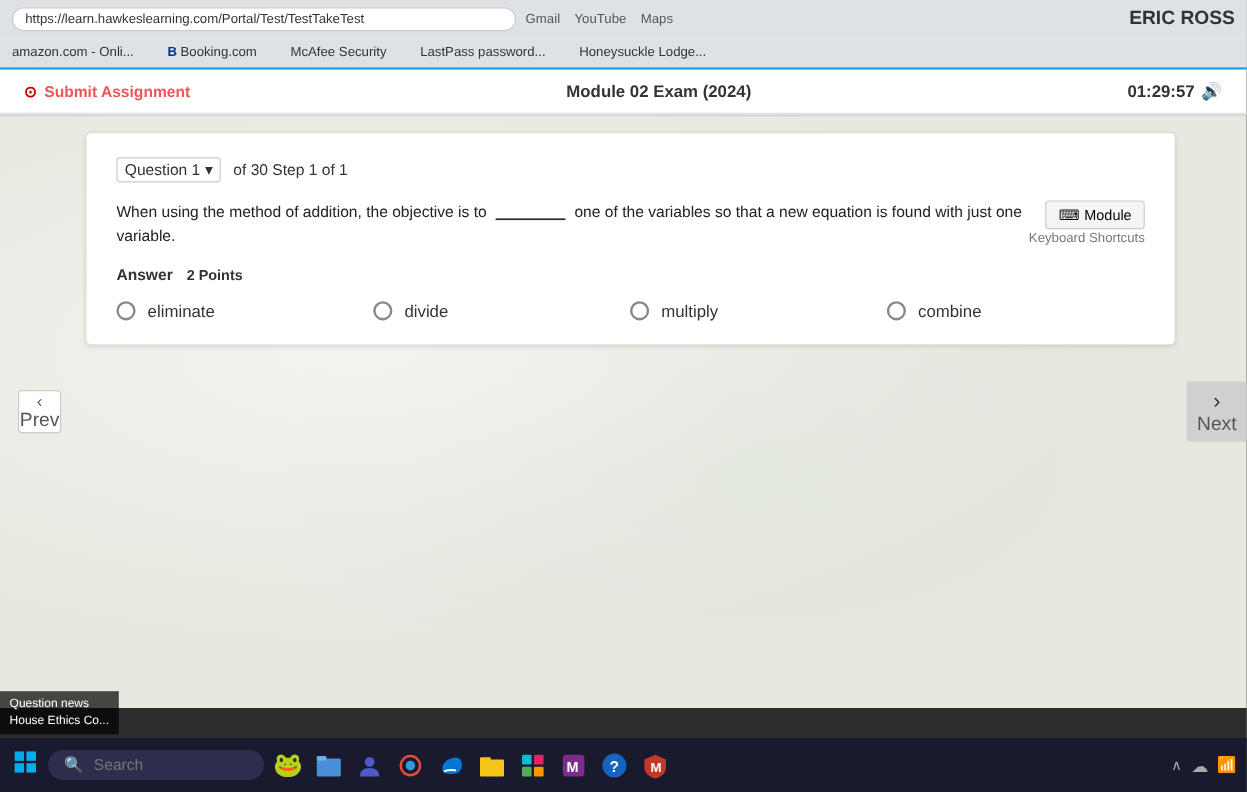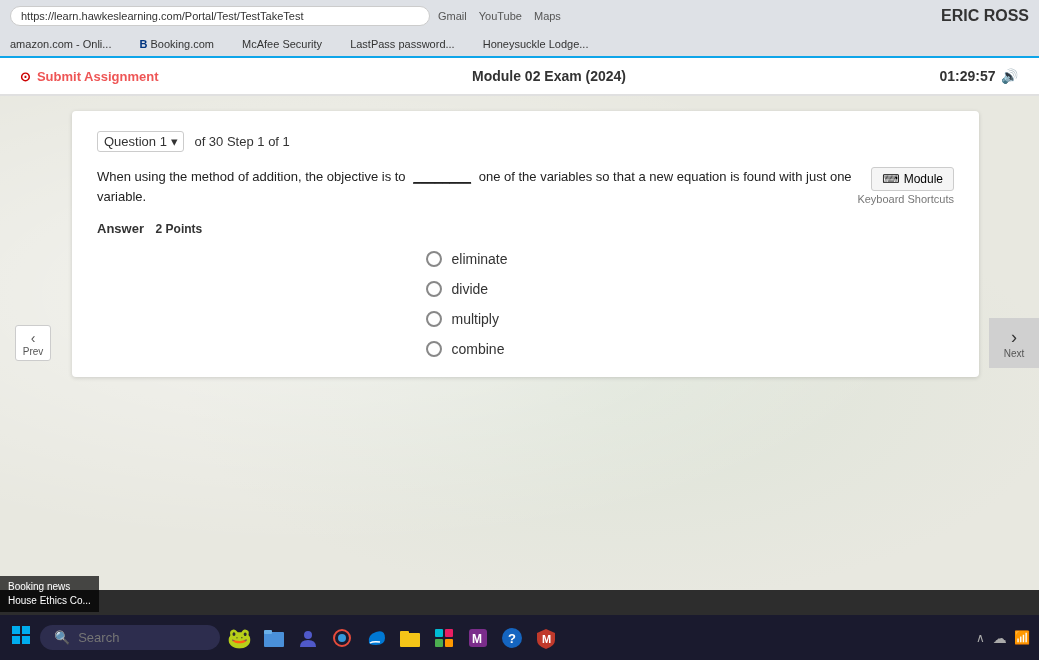--- a/index.html
+++ b/index.html
@@ -192,21 +192,20 @@
     }
 
     .answer-points {
       font-size: 12px;
       color: #777;
       margin-left: 8px;
     }
 
     .options-list {
       display: flex;
-      flex-direction: column;
       align-items: center;
       gap: 14px;
       margin-top: 15px;
     }
 
     .option-item {
       display: flex;
       align-items: center;
       gap: 10px;
       font-size: 14px;
@@ -256,21 +255,21 @@
       display: flex;
       flex-direction: column;
       align-items: center;
       justify-content: center;
       cursor: pointer;
       font-size: 16px;
       color: #333;
     }
 
     .nav-label {
-      font-size: 10px;
+      font-size: 16px;
       color: #555;
     }
 
     
     .taskbar {
       position: absolute;
       bottom: 0;
       left: 0;
       width: 100%;
       height: 45px;
@@ -448,21 +447,21 @@
     <span class="nav-label">Prev</span>
   </div>
 
   <div class="nav-next">
     <span style="font-size:18px;">›</span>
     <span class="nav-label">Next</span>
   </div>
 </div>
 
 <div class="breaking-news">
-  <div>Booking news</div>
+  <div>Question news</div>
   <div>House Ethics Co...</div>
 </div>
 
 <div class="taskbar">
   <button class="taskbar-windows-btn">
     <svg width="18" height="18" viewBox="0 0 18 18">
       <rect x="0" y="0" width="8" height="8" fill="#00adef"></rect>
       <rect x="10" y="0" width="8" height="8" fill="#00adef"></rect>
       <rect x="0" y="10" width="8" height="8" fill="#00adef"></rect>
       <rect x="10" y="10" width="8" height="8" fill="#00adef"></rect>

